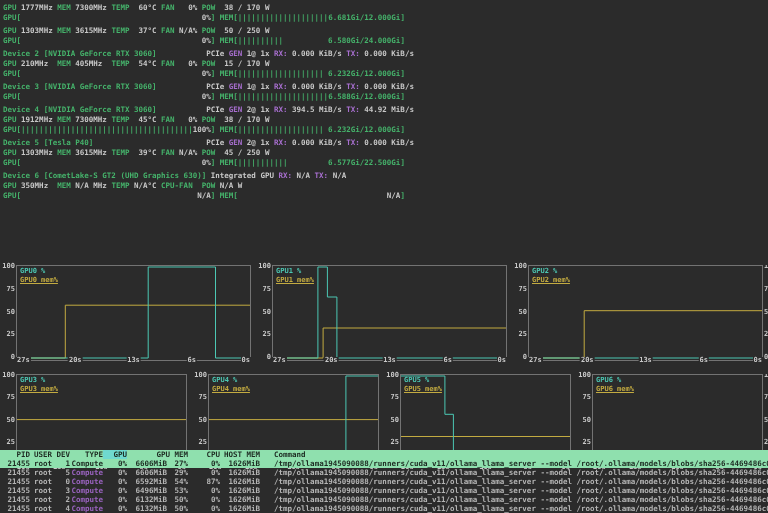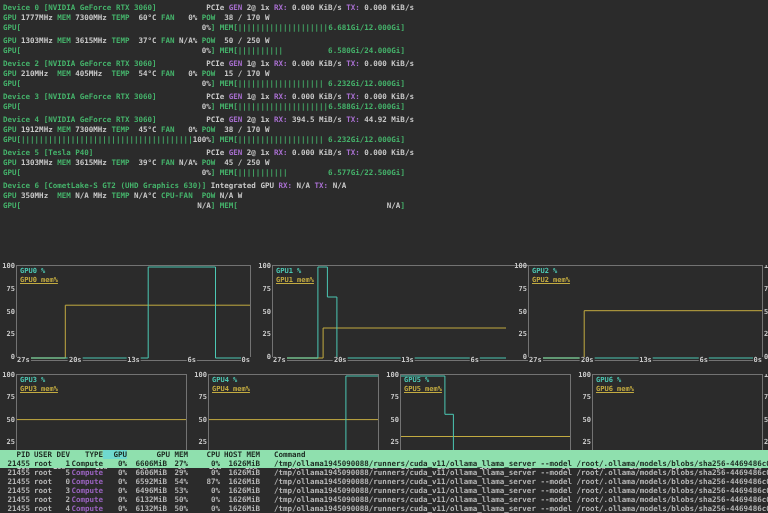--- a/index.html
+++ b/index.html
@@ -38,21 +38,20 @@
   .cell.cmd{flex:1 1 auto;text-align:left;padding-left:14px;}
   .type-compute{color:#9a63c0;}
   .sort{background:#6fd9cf;}
 </style>
 </head>
 <body>
 
 <div class="term">
   <div class="devices">
       <div class="dev-block">
-        <pre class="dev-line"><span class="c-g">Device 0 [NVIDIA GeForce RTX 3060]           </span><span class="c-w">PCIe </span><span class="c-m">GEN </span><span class="c-w">2@ 1x </span><span class="c-m">RX: </span><span class="c-w">0.000 KiB/s </span><span class="c-m">TX: </span><span class="c-w">0.000 KiB/s</span></pre>
         <pre class="dev-line"><span class="c-g">GPU </span><span class="c-w">1777MHz </span><span class="c-g">MEM </span><span class="c-w">7300MHz </span><span class="c-g">TEMP </span><span class="c-w"> 60°C </span><span class="c-g">FAN </span><span class="c-w">  0% </span><span class="c-g">POW </span><span class="c-w"> 38 / 170 W</span></pre>
         <pre class="dev-line"><span class="c-g">GPU[</span><span class="c-w">                                        0%</span><span class="c-g">] </span><span class="c-g">MEM[</span><span class="c-g">||||||||||||||||||||</span><span class="c-g">6.681Gi/12.000Gi</span><span class="c-g">]</span></pre>
       </div>
       <div class="dev-block">
         <pre class="dev-line"><span class="c-g">GPU </span><span class="c-w">1303MHz </span><span class="c-g">MEM </span><span class="c-w">3615MHz </span><span class="c-g">TEMP </span><span class="c-w"> 37°C </span><span class="c-g">FAN </span><span class="c-w">N/A% </span><span class="c-g">POW </span><span class="c-w"> 50 / 250 W</span></pre>
         <pre class="dev-line"><span class="c-g">GPU[</span><span class="c-w">                                        0%</span><span class="c-g">] </span><span class="c-g">MEM[</span><span class="c-g">||||||||||</span><span class="c-g">          6.580Gi/24.000Gi</span><span class="c-g">]</span></pre>
       </div>
       <div class="dev-block">
         <pre class="dev-line"><span class="c-g">Device 2 [NVIDIA GeForce RTX 3060]           </span><span class="c-w">PCIe </span><span class="c-m">GEN </span><span class="c-w">1@ 1x </span><span class="c-m">RX: </span><span class="c-w">0.000 KiB/s </span><span class="c-m">TX: </span><span class="c-w">0.000 KiB/s</span></pre>
         <pre class="dev-line"><span class="c-g">GPU </span><span class="c-w">210MHz  </span><span class="c-g">MEM </span><span class="c-w">405MHz  </span><span class="c-g">TEMP </span><span class="c-w"> 54°C </span><span class="c-g">FAN </span><span class="c-w">  0% </span><span class="c-g">POW </span><span class="c-w"> 15 / 170 W</span></pre>
@@ -101,21 +100,21 @@
         </div>
       </div>
       <div class="chart" style="width: 256px;">
         <div class="ylab">
           <span style="top: -2px;">100</span>
           <span style="top: 20.75px;">75</span>
           <span style="top: 43.5px;">50</span>
           <span style="top: 66.25px;">25</span>
           <span style="top: 89px;">0</span>
         </div>
-        <div class="plot" style="width: 233px; height: 94px; padding-left: 36px;">
+        <div class="plot" style="width: 233px; height: 94px;">
           <svg width="233" height="94">
             <polyline points="0.0,92.0 50.1,92.0 50.1,62.0 233,62.0" fill="none" stroke="#c3ab41" stroke-width="1"></polyline>
             <polyline points="0.0,92.0 44.9,92.0 44.9,1.0 54.4,1.0 54.4,31.0 63.9,31.0 63.9,92.0 233,92.0" fill="none" stroke="#4cc8b4" stroke-width="1"></polyline>
           </svg>
           <div class="legend"><div class="c-c">GPU1 %</div><div class="c-y">GPU1 mem%</div></div>
           <span class="xl" style="left: -1px;">27s</span>
           <span class="xl" style="left: 25%; transform: translateX(-50%);">20s</span>
           <span class="xl" style="left: 50%; transform: translateX(-50%);">13s</span>
           <span class="xl" style="left: 75%; transform: translateX(-50%);">6s</span>
           <span class="xl" style="right: -1px;">0s</span>

